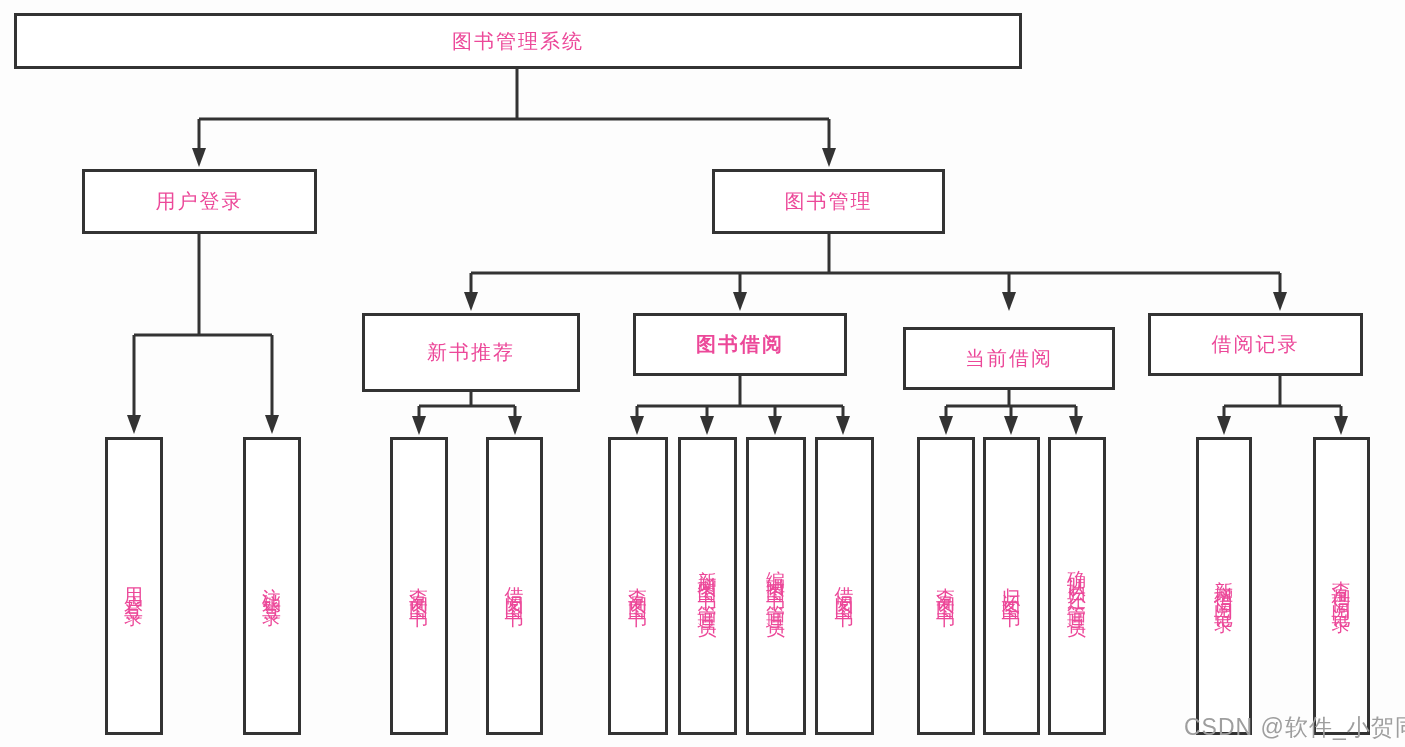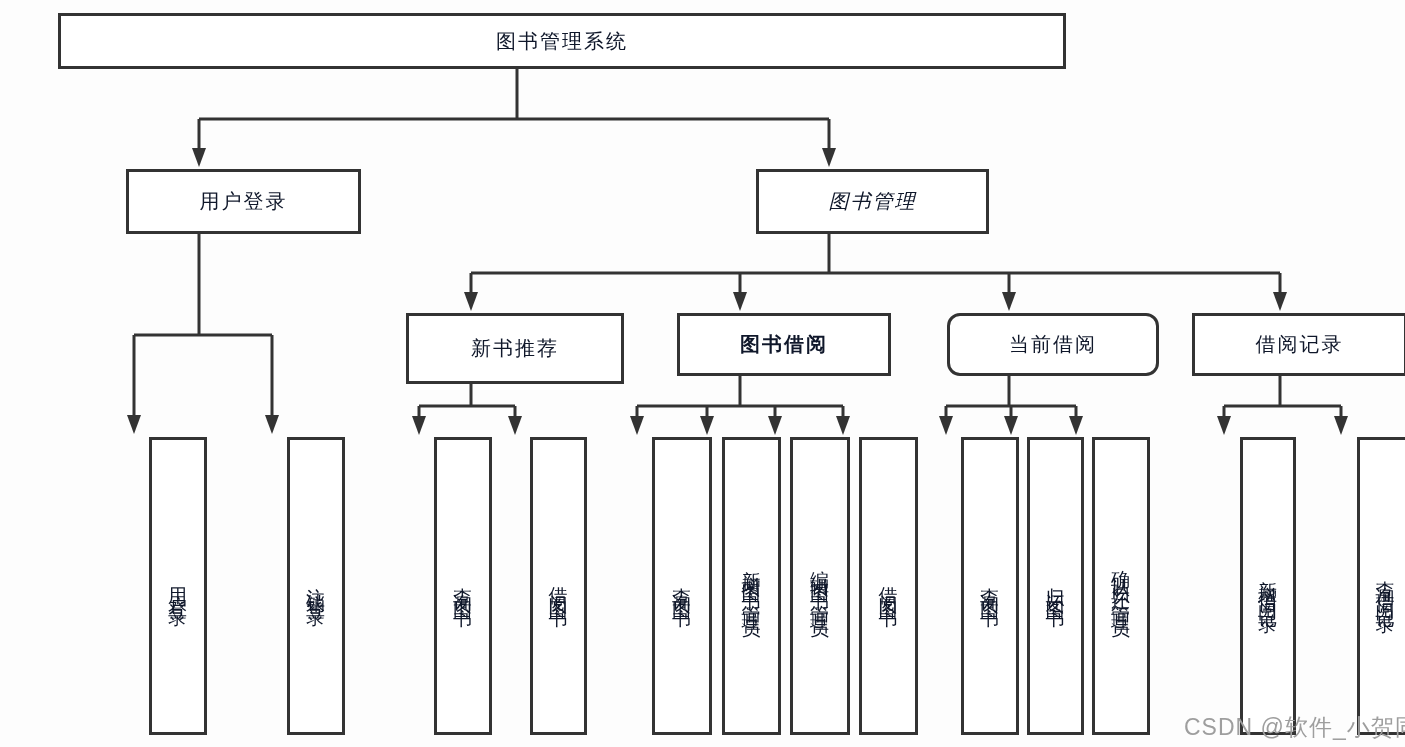--- a/index.html
+++ b/index.html
@@ -10,23 +10,22 @@
     overflow:hidden;
     font-family:"Liberation Sans","DejaVu Sans",sans-serif;
   }
   #connectors{position:absolute;left:0;top:0;z-index:1;}
   .box{
     position:absolute;
     box-sizing:border-box;
     border:3px solid #333333;
     background:#ffffff;
     display:flex;align-items:center;justify-content:center;
-    color:#0f172a;
+    color:#ec4899;
     z-index:2;
-    margin-left:44px;
   }
   .hbox{font-size:20px;letter-spacing:2px;}
   .leaf{font-size:19px;}
   .vtext{
     writing-mode:vertical-rl;
     text-orientation:mixed;
     letter-spacing:7px;
     line-height:1;
     white-space:nowrap;
   }
@@ -118,31 +117,31 @@
     </g>
   </svg>
 
   <div class="box hbox" style="left:14px;top:13px;width:1008px;height:56px;">
     <span>图书管理系统</span>
   </div>
 
   <div class="box hbox" style="left:82px;top:169px;width:235px;height:65px;">
     <span>用户登录</span>
   </div>
-  <div class="box hbox" style="left:712px;top:169px;width:233px;height:65px;font-style:italic;">
+  <div class="box hbox" style="left:712px;top:169px;width:233px;height:65px;">
     <span>图书管理</span>
   </div>
 
-  <div class="box hbox" style="left:362px;top:313px;width:218px;height:71px;">
+  <div class="box hbox" style="left:362px;top:313px;width:218px;height:79px;">
     <span>新书推荐</span>
   </div>
   <div class="box hbox" style="left:633px;top:313px;width:214px;height:63px;font-weight:bold;">
     <span>图书借阅</span>
   </div>
-  <div class="box hbox" style="left:903px;top:313px;width:212px;height:63px;border-radius:13px;">
+  <div class="box hbox" style="left:903px;top:327px;width:212px;height:63px;">
     <span>当前借阅</span>
   </div>
   <div class="box hbox" style="left:1148px;top:313px;width:215px;height:63px;">
     <span>借阅记录</span>
   </div>
 
   <div class="box leaf" style="left:105px;top:437px;width:58px;height:298px;">
     <span class="vtext">用户登录</span>
   </div>
   <div class="box leaf" style="left:243px;top:437px;width:58px;height:298px;">

